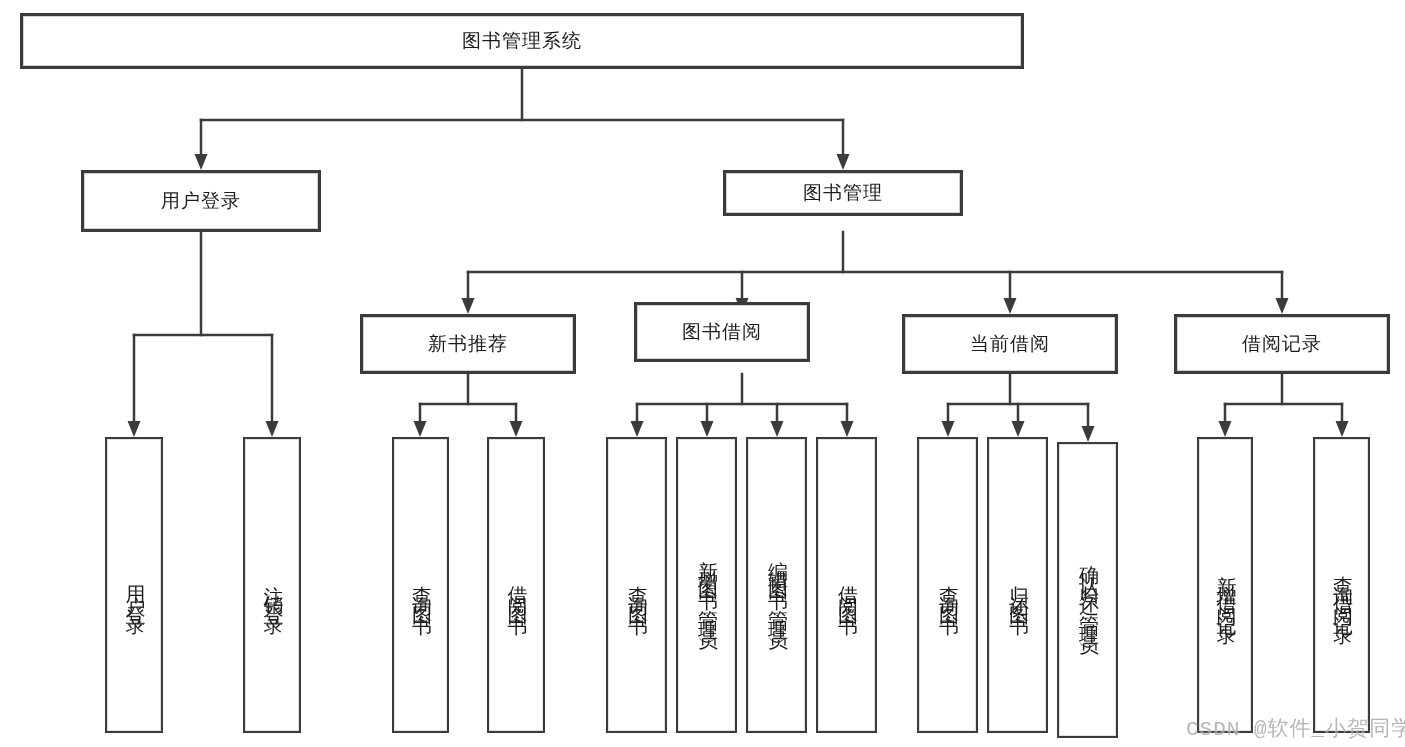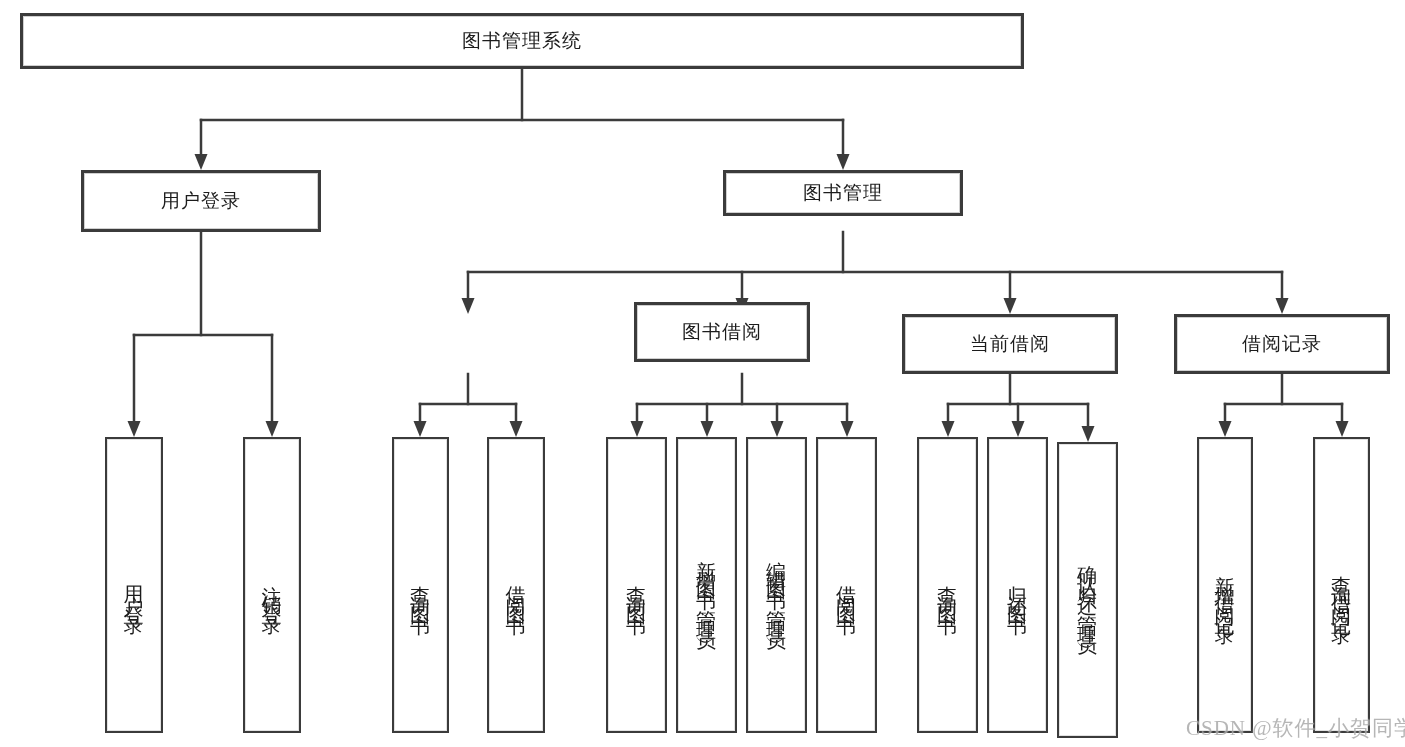--- a/index.html
+++ b/index.html
@@ -1,21 +1,21 @@
 <!DOCTYPE html>
 <html><head>
 <meta charset="utf-8">
 <style>
   html,body{margin:0;padding:0;background:#ffffff;}
   #canvas{
     position:relative;
     width:1405px;height:747px;
     background:#ffffff;
     overflow:hidden;
-    font-family:Liberation Serif, serif;
+    font-family:Liberation Mono, monospace;
     color:#1c1c1c;
   }
   #wires{position:absolute;left:0;top:0;pointer-events:none;}
   .node{
     position:absolute;box-sizing:border-box;
     background:#ffffff;border:3px solid #3b3b3b;
     display:flex;align-items:center;justify-content:center;
     font-size:19px;letter-spacing:1px;
     box-shadow:inset 0 0 0 1px rgba(120,120,120,.35);
   }
@@ -120,20 +120,23 @@
     <span>图书管理系统</span>
   </div>
 
   <div class="node" style="left:81px;top:170px;width:240px;height:62px">
     <span>用户登录</span>
   </div>
   <div class="node" style="left:723px;top:170px;width:240px;height:46px">
     <span>图书管理</span>
   </div>
 
+  <div class="node" style="left:360px;top:314px;width:216px;height:60px">
+    <span>新书推荐</span>
+  </div>
   <div class="node" style="left:634px;top:302px;width:176px;height:60px">
     <span>图书借阅</span>
   </div>
   <div class="node" style="left:902px;top:314px;width:216px;height:60px">
     <span>当前借阅</span>
   </div>
   <div class="node" style="left:1174px;top:314px;width:216px;height:60px">
     <span>借阅记录</span>
   </div>
 

